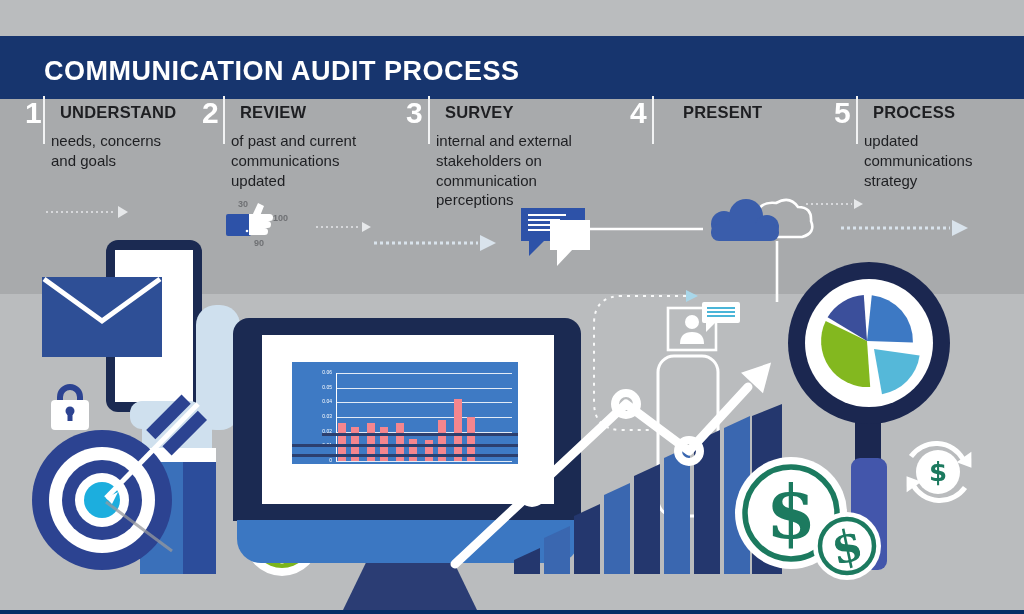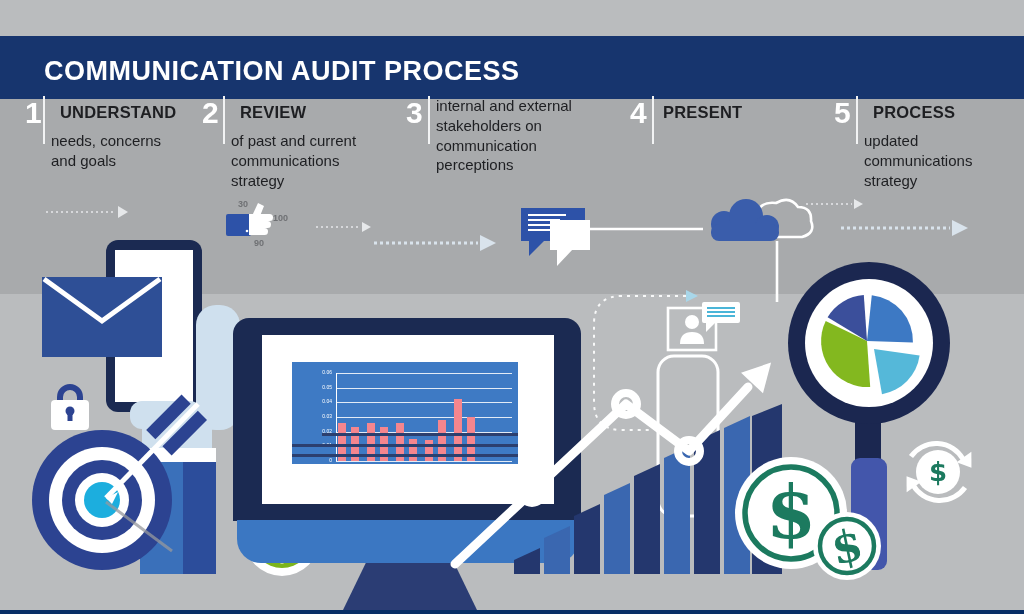--- a/index.html
+++ b/index.html
@@ -57,34 +57,35 @@
     <div class="txt" style="left:26px;width:125px">
       <h3>UNDERSTAND</h3>
       <p>needs, concerns and goals</p>
     </div>
   </div>
   <div class="step" style="left:202px">
     <span class="num" style="left:0">2</span>
     <span class="sep" style="left:21px"></span>
     <div class="txt" style="left:29px;width:152px">
       <h3>REVIEW</h3>
-      <p>of past and current communications strategy</p>
+      <p>of past and current communications updated</p>
     </div>
   </div>
   <div class="step" style="left:406px">
     <span class="num" style="left:0">3</span>
     <span class="sep" style="left:22px"></span>
     <div class="txt" style="left:30px;width:152px">
+      <h3>SURVEY</h3>
       <p>internal and external stakeholders on communication perceptions</p>
     </div>
   </div>
   <div class="step" style="left:630px">
     <span class="num" style="left:0">4</span>
     <span class="sep" style="left:22px"></span>
-    <div class="txt" style="left:24px;width:145px">
+    <div class="txt" style="left:44px;width:145px">
       <h3>PRESENT</h3>
     </div>
   </div>
   <div class="step" style="left:834px">
     <span class="num" style="left:0">5</span>
     <span class="sep" style="left:22px"></span>
     <div class="txt" style="left:30px;width:135px">
       <h3>PROCESS</h3>
       <p>updated communications strategy</p>
     </div>

